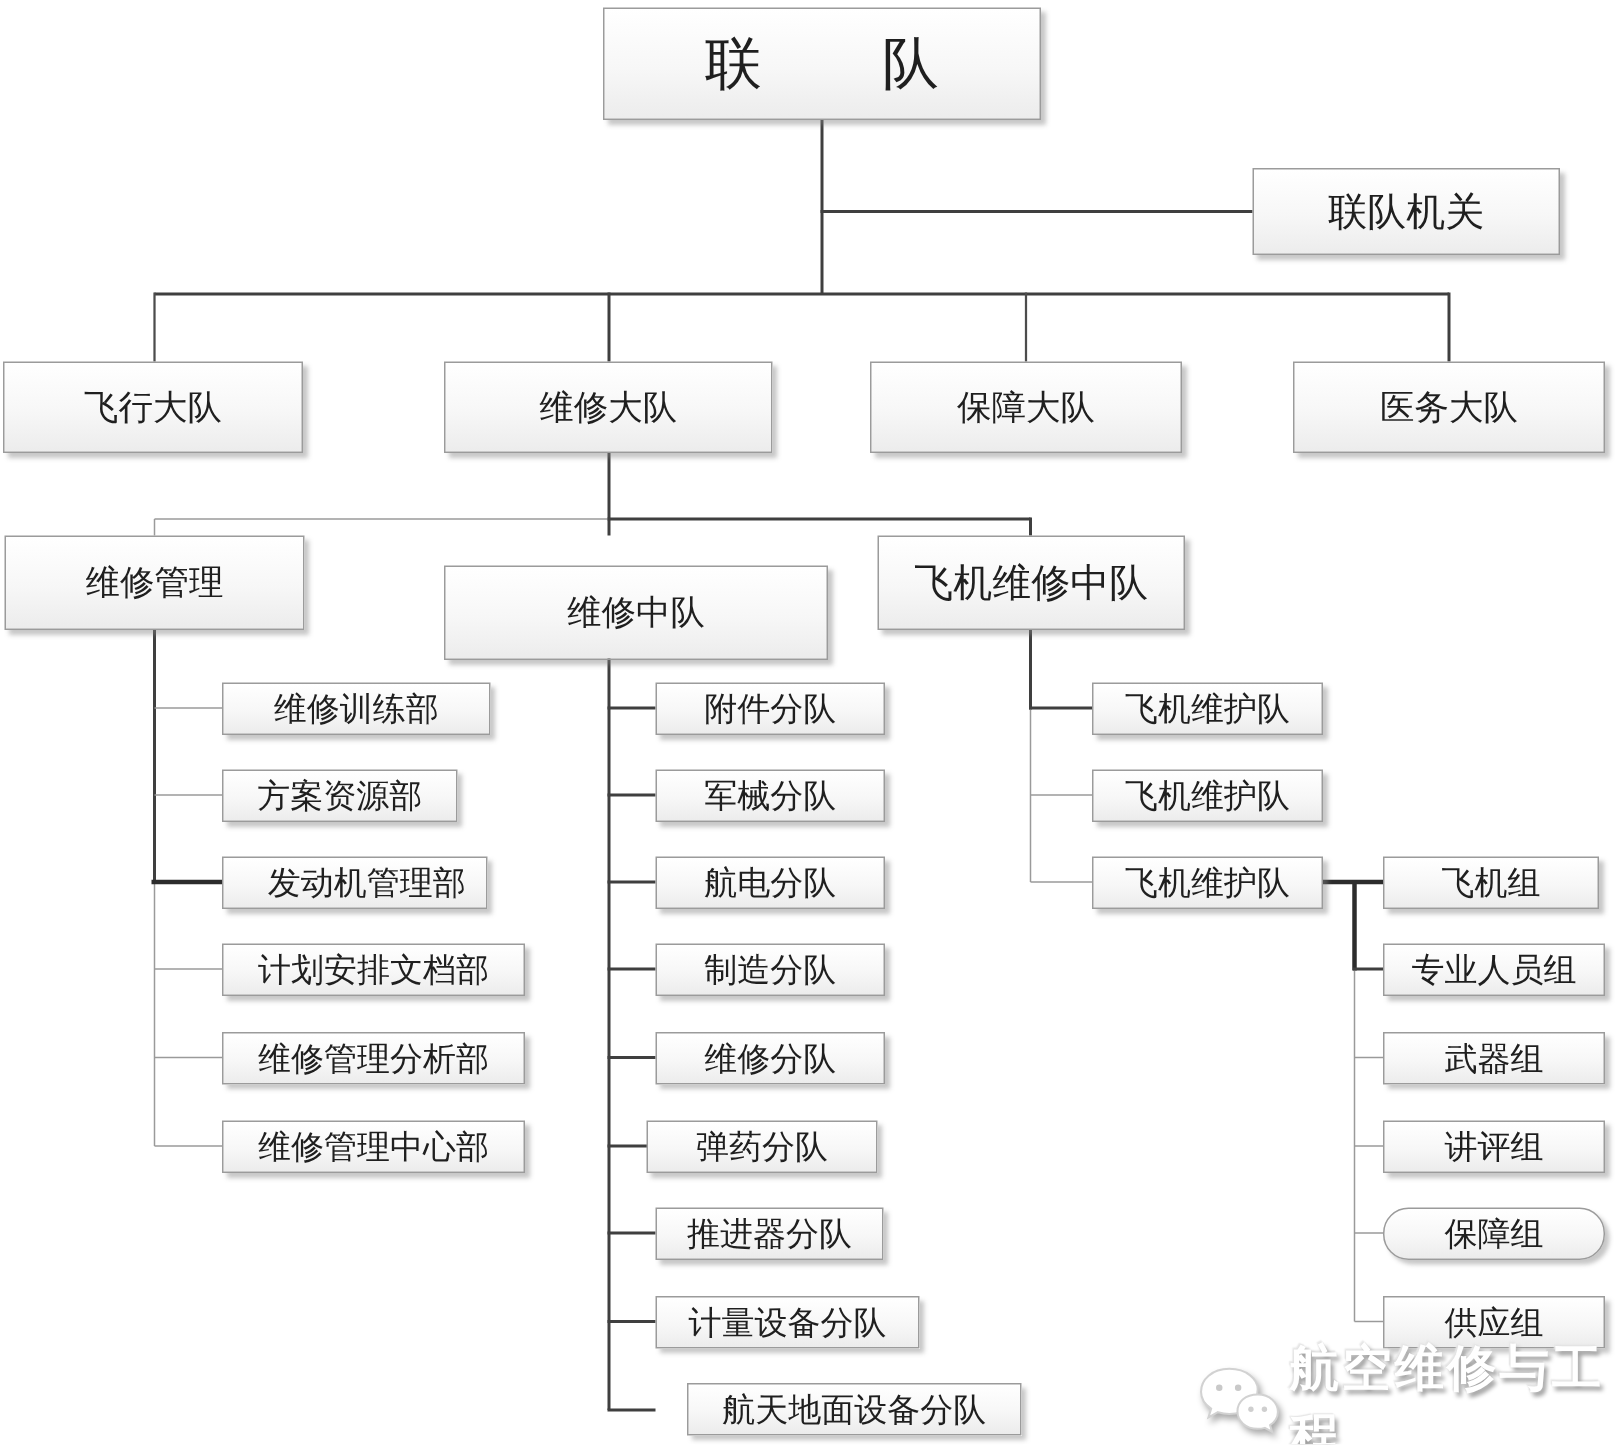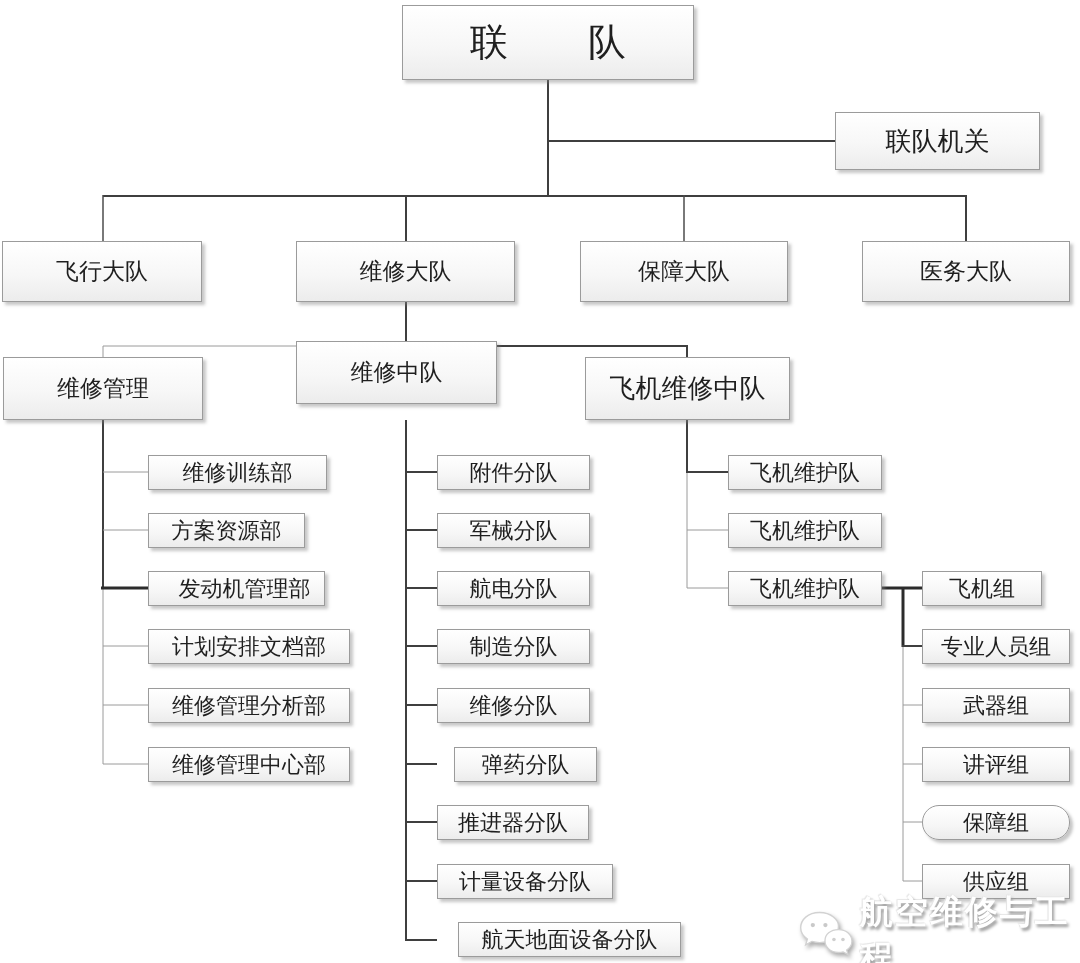--- a/index.html
+++ b/index.html
@@ -90,45 +90,45 @@
   <div class="node node-root" style="left:402px;top:5px;width:292px;height:75px;">联队</div>
 
   <div class="node node-l1" style="left:835px;top:112px;width:205px;height:58px;font-size:26px;">联队机关</div>
 
   <div class="node node-l1" style="left:2px;top:241px;width:200px;height:61px;">飞行大队</div>
   <div class="node node-l1" style="left:296px;top:241px;width:219px;height:61px;">维修大队</div>
   <div class="node node-l1" style="left:580px;top:241px;width:208px;height:61px;">保障大队</div>
   <div class="node node-l1" style="left:862px;top:241px;width:208px;height:61px;">医务大队</div>
 
   <div class="node node-l1" style="left:3px;top:357px;width:200px;height:63px;">维修管理</div>
-  <div class="node node-l1" style="left:296px;top:341px;width:201px;height:63px;">维修中队</div>
+  <div class="node node-l1" style="left:296px;top:377px;width:256px;height:63px;">维修中队</div>
   <div class="node node-l1" style="left:585px;top:357px;width:205px;height:63px;font-size:26px;">飞机维修中队</div>
 
   <div class="node node-sm" style="left:148px;top:455px;width:179px;height:35px;">维修训练部</div>
   <div class="node node-sm" style="left:148px;top:513px;width:157px;height:35px;">方案资源部</div>
   <div class="node node-sm" style="left:148px;top:571px;width:177px;height:35px;padding-left:16px;">发动机管理部</div>
   <div class="node node-sm" style="left:148px;top:629px;width:202px;height:35px;">计划安排文档部</div>
   <div class="node node-sm" style="left:148px;top:688px;width:202px;height:35px;">维修管理分析部</div>
   <div class="node node-sm" style="left:148px;top:747px;width:202px;height:35px;">维修管理中心部</div>
 
   <div class="node node-sm" style="left:437px;top:455px;width:153px;height:35px;">附件分队</div>
   <div class="node node-sm" style="left:437px;top:513px;width:153px;height:35px;">军械分队</div>
   <div class="node node-sm" style="left:437px;top:571px;width:153px;height:35px;">航电分队</div>
   <div class="node node-sm" style="left:437px;top:629px;width:153px;height:35px;">制造分队</div>
   <div class="node node-sm" style="left:437px;top:688px;width:153px;height:35px;">维修分队</div>
-  <div class="node node-sm" style="left:454px;top:747px;width:143px;height:35px;">弹药分队</div>
+  <div class="node node-sm" style="left:431px;top:747px;width:154px;height:35px;">弹药分队</div>
   <div class="node node-sm" style="left:437px;top:805px;width:152px;height:35px;">推进器分队</div>
   <div class="node node-sm" style="left:437px;top:864px;width:176px;height:35px;">计量设备分队</div>
   <div class="node node-sm" style="left:458px;top:922px;width:223px;height:35px;">航天地面设备分队</div>
 
   <div class="node node-sm" style="left:728px;top:455px;width:154px;height:35px;">飞机维护队</div>
   <div class="node node-sm" style="left:728px;top:513px;width:154px;height:35px;">飞机维护队</div>
   <div class="node node-sm" style="left:728px;top:571px;width:154px;height:35px;">飞机维护队</div>
 
-  <div class="node node-sm" style="left:922px;top:571px;width:120px;height:35px;">飞机组</div>
+  <div class="node node-sm" style="left:922px;top:571px;width:144px;height:35px;">飞机组</div>
   <div class="node node-sm" style="left:922px;top:629px;width:148px;height:35px;">专业人员组</div>
   <div class="node node-sm" style="left:922px;top:688px;width:148px;height:35px;">武器组</div>
   <div class="node node-sm" style="left:922px;top:747px;width:148px;height:35px;">讲评组</div>
   <div class="node node-sm" style="left:922px;top:805px;width:148px;height:35px;border-radius:17px;">保障组</div>
   <div class="node node-sm" style="left:922px;top:864px;width:148px;height:35px;">供应组</div>
 
   <div class="watermark">
     <svg class="wechat-icon" width="62" height="56" viewBox="0 0 62 56" xmlns="http://www.w3.org/2000/svg">
       <path d="M24 3 C11 3 3 11 3 20 c0 5 3 9.5 7.5 12.5 l-2 6.5 7-3.8 c2.7 .8 5.6 1.3 8.5 1.3 13 0 21-8 21-18.5 C45 11 37 3 24 3 Z" fill="#ffffff" stroke="#d2d2d2" stroke-width="1.5"></path>
       <circle cx="16.5" cy="17" r="2.4" fill="#c9c9c9"></circle>

